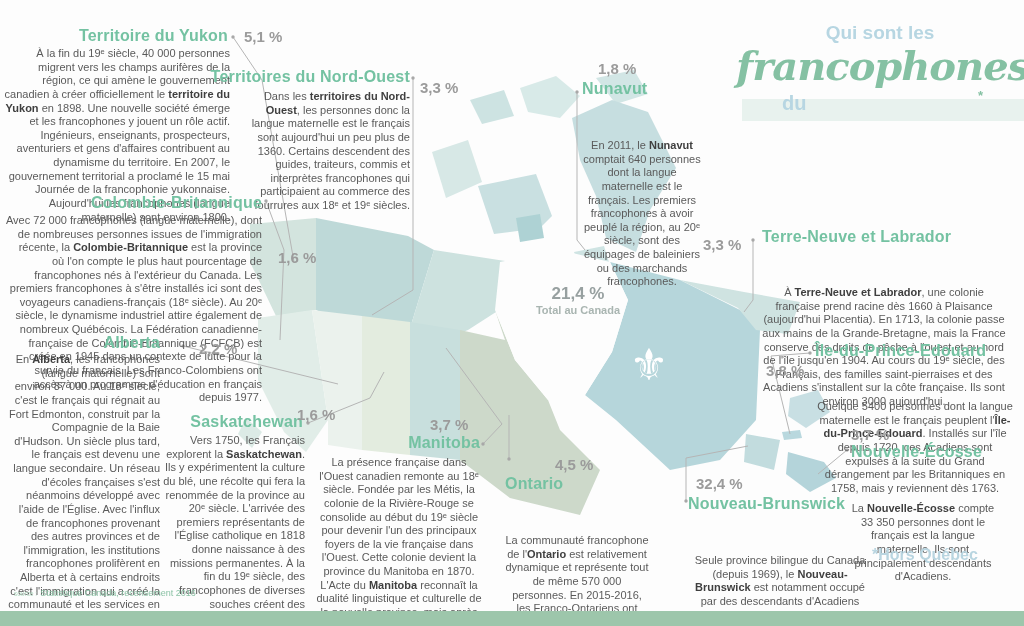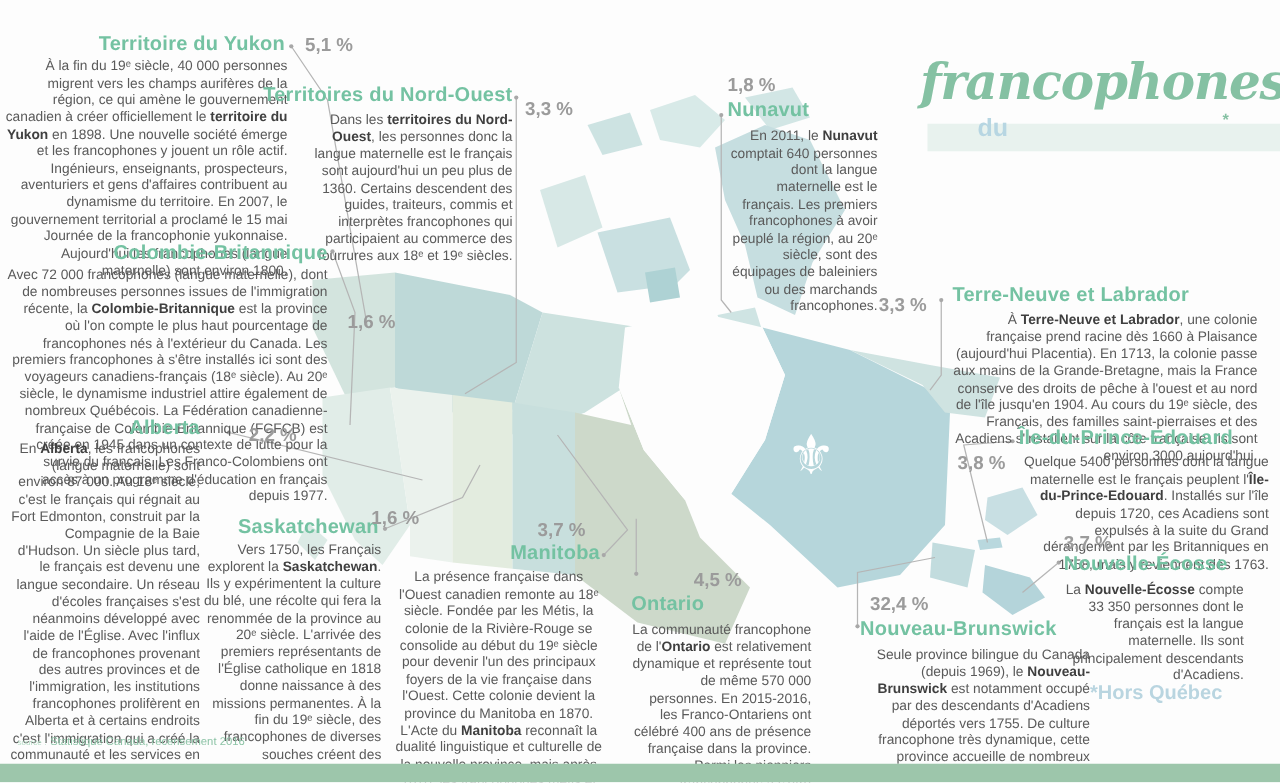--- a/index.html
+++ b/index.html
@@ -4,21 +4,21 @@
 <style>
   html,body{margin:0;padding:0;background:#fff;}
   #stage{position:relative;width:1024px;height:626px;overflow:hidden;background:#fdfdfd;
          font-family:"Liberation Sans",sans-serif;}
   svg{position:absolute;left:0;top:0;}
   .rtitle{position:absolute;margin:0;font-size:16px;font-weight:bold;color:#74c2a2;
           white-space:nowrap;letter-spacing:.2px;}
   .pct{position:absolute;font-size:15px;font-weight:bold;color:#9b9b9b;white-space:nowrap;}
   .rbody{position:absolute;margin:0;font-size:11px;line-height:1.24;color:#5a5a5a;}
   .rbody b{color:#3f3f3f;}
-  .ta-r{text-align:right;} .ta-c{text-align:center;} .ta-l{text-align:right;}
+  .ta-r{text-align:right;} .ta-c{text-align:center;} .ta-l{text-align:center;margin-top:36px;}
   .band{position:absolute;left:742px;top:99px;width:282px;height:22px;background:#e8f2ee;}
   .t-line1{position:absolute;left:770px;top:22px;width:220px;text-align:center;
            font-size:19px;font-weight:bold;color:#b7d6e2;}
   .t-script{position:absolute;left:736px;top:42px;width:250px;text-align:center;
             font-family:"DejaVu Serif",serif;font-style:italic;font-weight:bold;
             font-size:40px;color:#85c1a3;letter-spacing:-1px;}
   .t-du{position:absolute;left:782px;top:92px;font-size:20px;font-weight:bold;color:#b7d6e2;}
   .t-main{position:absolute;left:818px;top:84px;font-size:33px;font-weight:bold;color:#b7d6e2;}
   .t-note{position:absolute;left:978px;top:88px;font-size:13px;font-weight:bold;color:#85c1a3;}
   .subtitle{position:absolute;left:648px;top:148px;width:336px;text-align:center;
@@ -93,34 +93,39 @@
       <circle cx="686" cy="501" r="1.7"></circle>
         <circle cx="753" cy="240" r="1.7"></circle>
       <circle cx="810" cy="353" r="1.7"></circle>
         <circle cx="847" cy="450" r="1.7"></circle>
     </g>
   </svg>
 
   <div class="fleur">⚜</div>
 
   <div class="band"></div>
+  <div class="t-line1">Qui sont les</div>
   <div class="t-script">francophones</div>
   <div class="t-du">du</div>
   <div class="t-note">*</div>
 
+  <div class="total">
+    <div class="tp">21,4 %</div>
+    <div class="tl">Total au Canada</div>
+  </div>
 
   <h2 class="rtitle" style="right:796px;top:27px;">Territoire du Yukon</h2>
   <div class="pct" style="left:244px;top:28px;">5,1 %</div>
   <p class="rbody ta-r" style="left:2px;top:47px;width:228px;">À la fin du 19ᵉ siècle, 40 000 personnes migrent vers les champs aurifères de la région, ce qui amène le gouvernement canadien à créer officiellement le <b>territoire du Yukon</b> en 1898. Une nouvelle société émerge et les francophones y jouent un rôle actif. Ingénieurs, enseignants, prospecteurs, aventuriers et gens d'affaires contribuent au dynamisme du territoire. En 2007, le gouvernement territorial a proclamé le 15 mai Journée de la francophonie yukonnaise. Aujourd'hui les francophones (langue maternelle) sont environ 1800.</p>
 
   <h2 class="rtitle" style="right:614px;top:68px;">Territoires du Nord-Ouest</h2>
   <div class="pct" style="left:420px;top:79px;">3,3 %</div>
   <p class="rbody ta-r" style="left:238px;top:90px;width:172px;">Dans les <b>territoires du Nord-Ouest</b>, les personnes donc la langue maternelle est le français sont aujourd'hui un peu plus de 1360. Certains descendent des guides, traiteurs, commis et interprètes francophones qui participaient au commerce des fourrures aux 18ᵉ et 19ᵉ siècles.</p>
 
-  <div class="pct" style="left:582px;top:60px;">1,8 %</div>
+  <div class="pct" style="left:598px;top:60px;">1,8 %</div>
   <h2 class="rtitle" style="left:582px;top:80px;">Nunavut</h2>
   <p class="rbody ta-l" style="left:582px;top:103px;width:120px;">En 2011, le <b>Nunavut</b> comptait 640 personnes dont la langue maternelle est le français. Les premiers francophones à avoir peuplé la région, au 20ᵉ siècle, sont des équipages de baleiniers ou des marchands francophones.</p>
 
   <h2 class="rtitle" style="right:762px;top:194px;">Colombie-Britannique</h2>
   <div class="pct" style="left:278px;top:249px;">1,6 %</div>
   <p class="rbody ta-r" style="left:4px;top:214px;width:258px;">Avec 72 000 francophones (langue maternelle), dont de nombreuses personnes issues de l'immigration récente, la <b>Colombie-Britannique</b> est la province où l'on compte le plus haut pourcentage de francophones nés à l'extérieur du Canada. Les premiers francophones à s'être installés ici sont des voyageurs canadiens-français (18ᵉ siècle). Au 20ᵉ siècle, le dynamisme industriel attire également de nombreux Québécois. La Fédération canadienne-française de Colombie-Britannique (FCFCB) est créée en 1945 dans un contexte de lutte pour la survie du français. Les Franco-Colombiens ont accès à un programme d'éducation en français depuis 1977.</p>
 
   <h2 class="rtitle" style="right:864px;top:334px;">Alberta</h2>
   <div class="pct" style="left:176px;top:340px;margin-left:23px;">2,2 %</div>
   <p class="rbody ta-r" style="left:8px;top:353px;width:152px;">En <b>Alberta</b>, les francophones (langue maternelle) sont environ 87 000. Au 18ᵉ siècle, c'est le français qui régnait au Fort Edmonton, construit par la Compagnie de la Baie d'Hudson. Un siècle plus tard, le français est devenu une langue secondaire. Un réseau d'écoles françaises s'est néanmoins développé avec l'aide de l'Église. Avec l'influx de francophones provenant des autres provinces et de l'immigration, les institutions francophones prolifèrent en Alberta et à certains endroits c'est l'immigration qui a créé la communauté et les services en français.</p>

